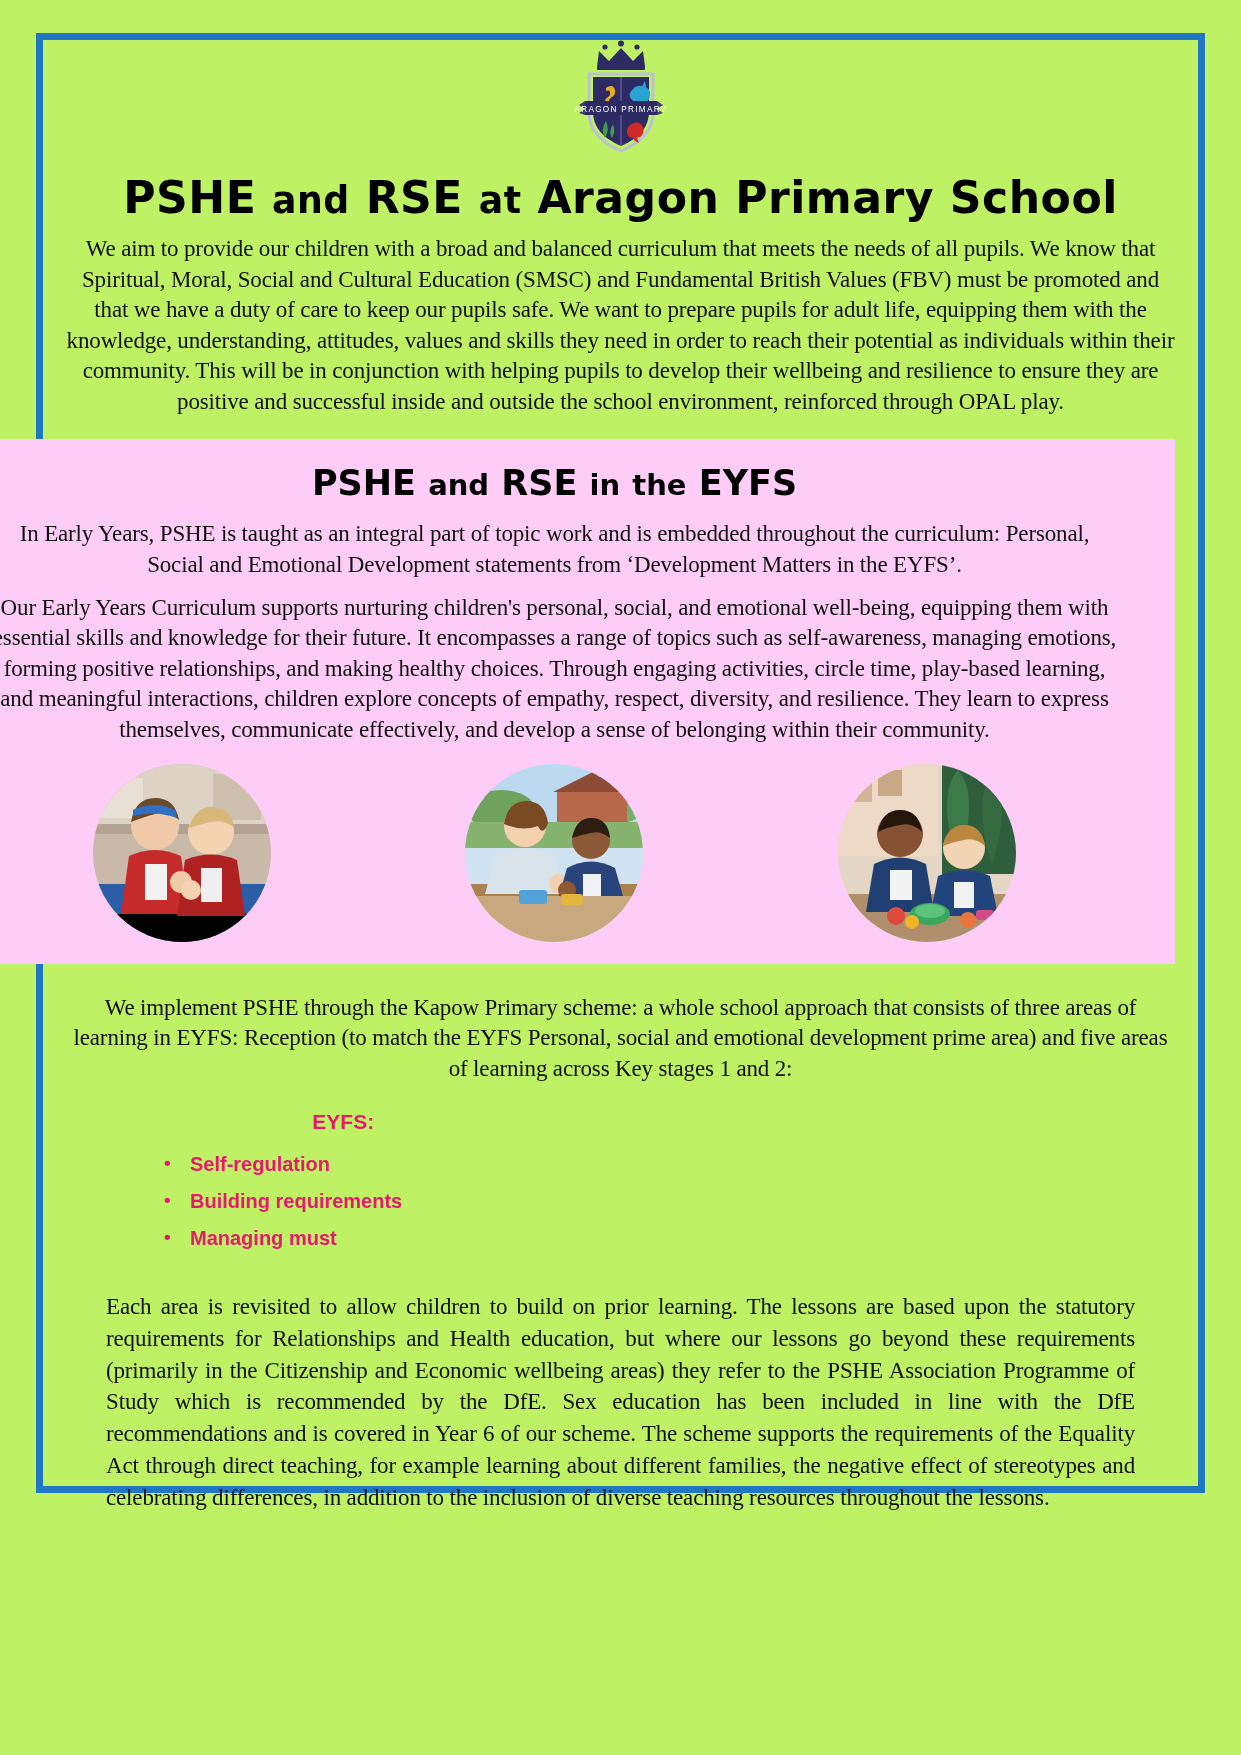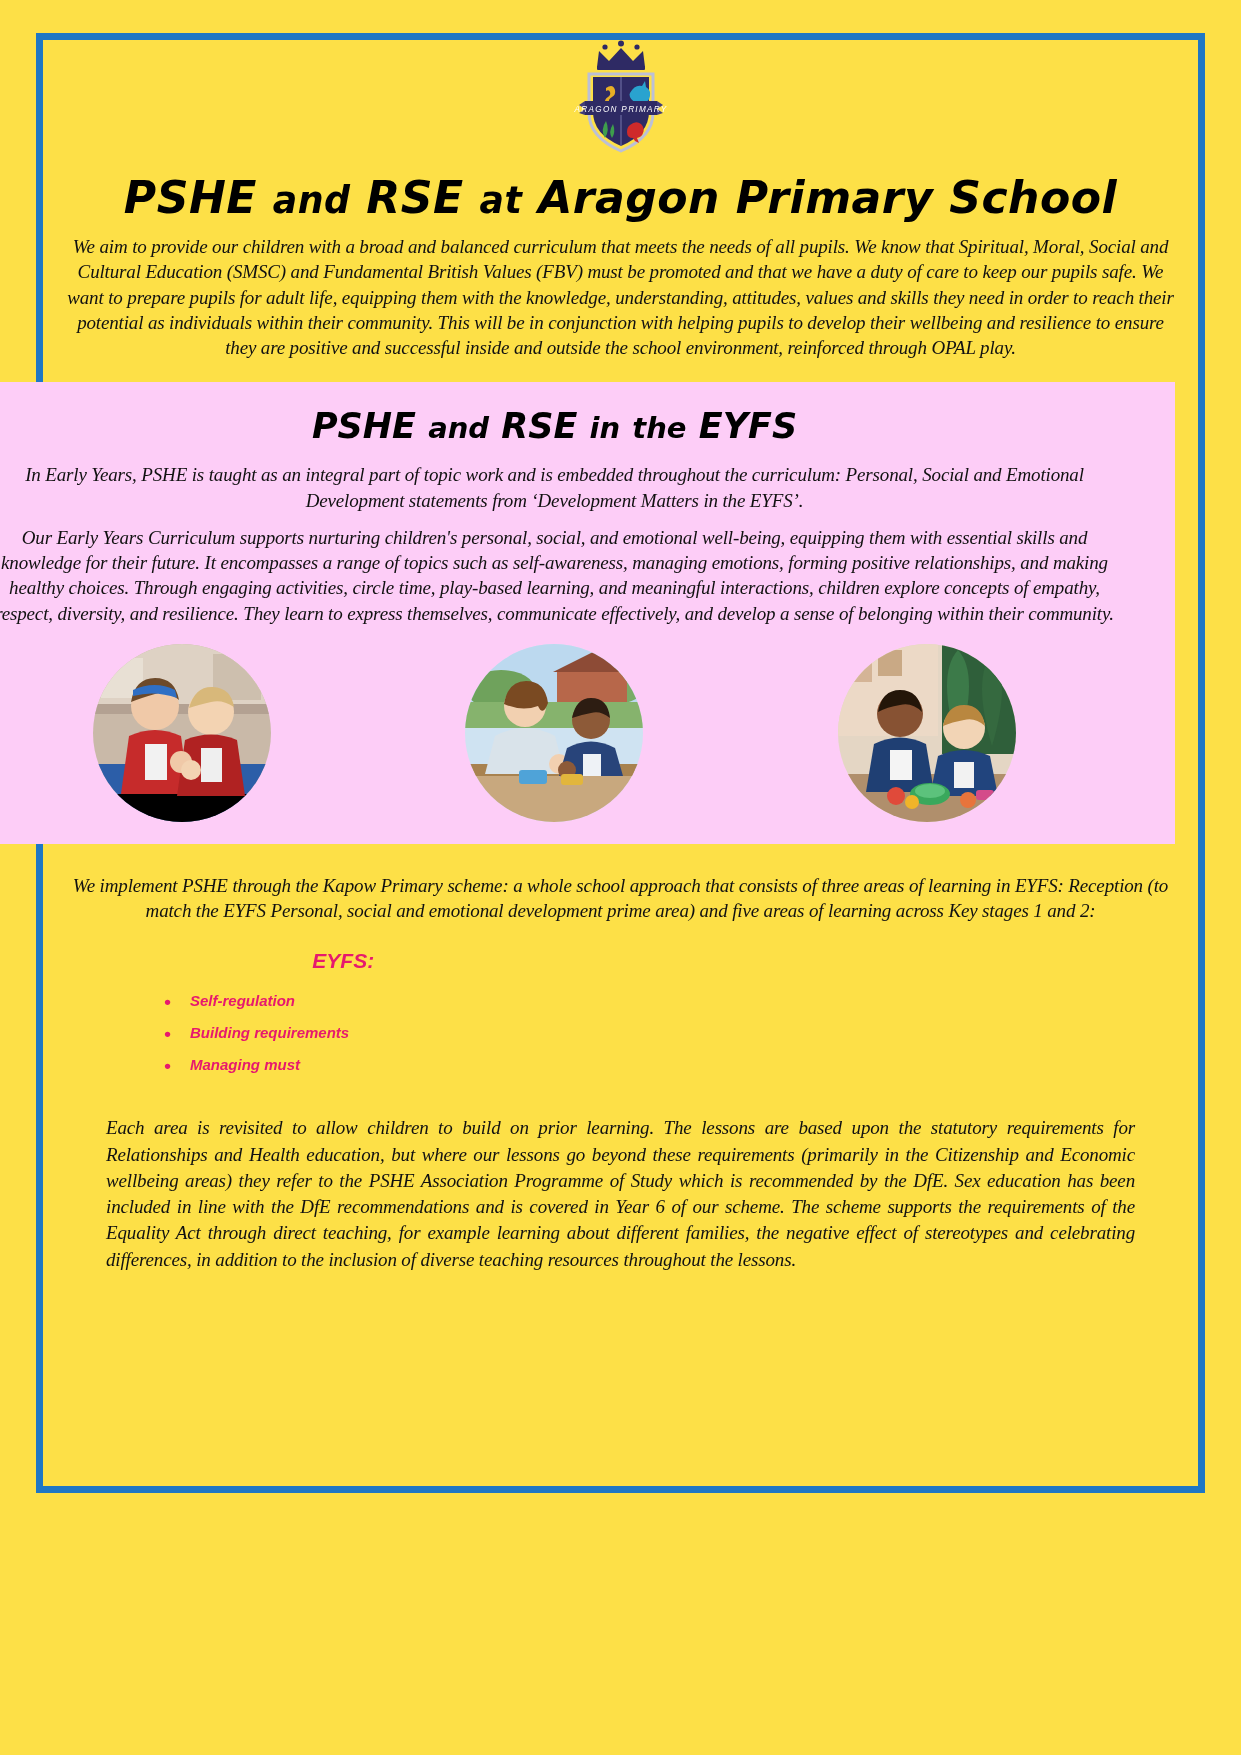--- a/index.html
+++ b/index.html
@@ -10,23 +10,22 @@
   body {
     width: 1241px;
     height: 1755px;
     font-family: "Liberation Sans", sans-serif;
     overflow: hidden;
   }
   .page {
     position: relative;
     width: 1241px;
     height: 1755px;
-    background: #fde047;
+    background: #bef264;
     box-sizing: border-box;
-    font-style: italic;
   }
   
   .page-border {
     position: absolute;
     left: 36px;
     top: 33px;
     width: 1169px;
     height: 1460px;
     border: 7px solid #1f77c4;
     box-sizing: border-box;
@@ -61,21 +60,21 @@
     margin: 12px 0 6px 0;
     transform: scaleX(0.98);
     white-space: nowrap;
   }
   .doc-title .cap { font-size: 45px; }
   .doc-title .sm  { font-size: 37px; }
 
   
   p.body {
     font-family: "Liberation Serif", serif;
-    font-size: 19px;
+    font-size: 23px;
     line-height: 1.33;
     color: #111111;
     text-align: center;
     margin: 10px 0;
     letter-spacing: -0.15px;
   }
   p.just {
     text-align: justify;
     text-align-last: left;
   }
@@ -136,21 +135,21 @@
   .col-head.pink { color: #e6196e; }
   .col-head.navy { color: #16355f; }
   ul.kp {
     list-style: none;
     margin: 0;
     padding: 0;
   }
   ul.kp li {
     font-family: "Liberation Sans", sans-serif;
     font-weight: bold;
-    font-size: 15px;
+    font-size: 20px;
     line-height: 1.0;
     margin-bottom: 17px;
     position: relative;
     padding-left: 46px;
   }
   ul.kp li::before {
     content: "\2022";
     position: absolute;
     left: 20px;
     top: -1px;

